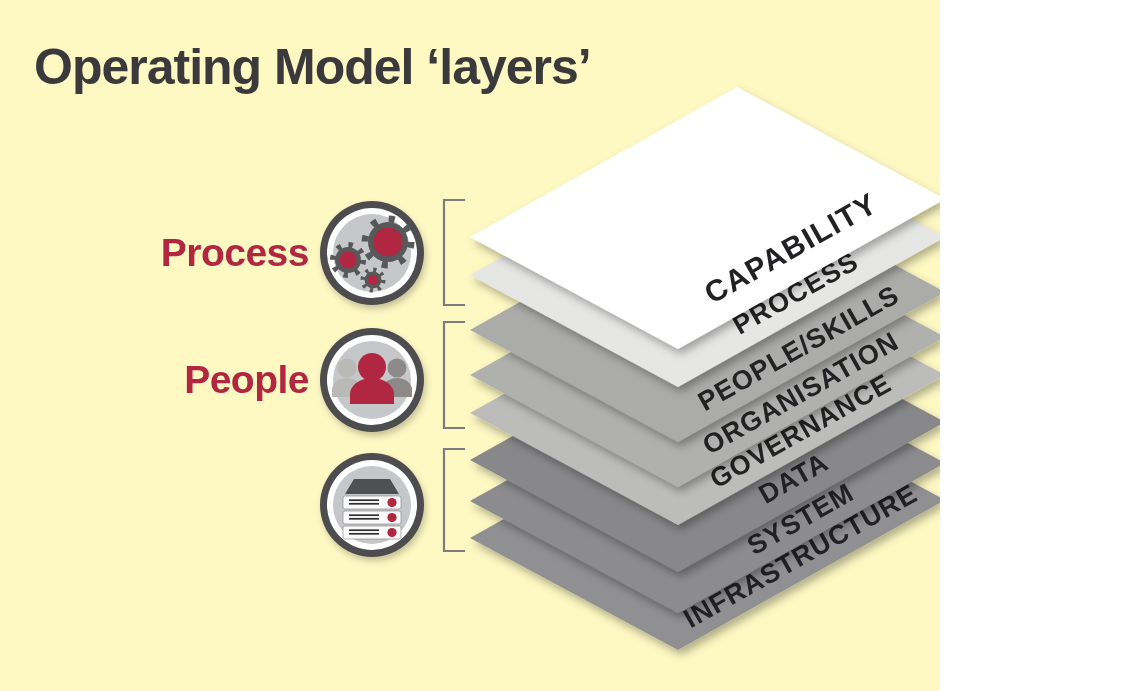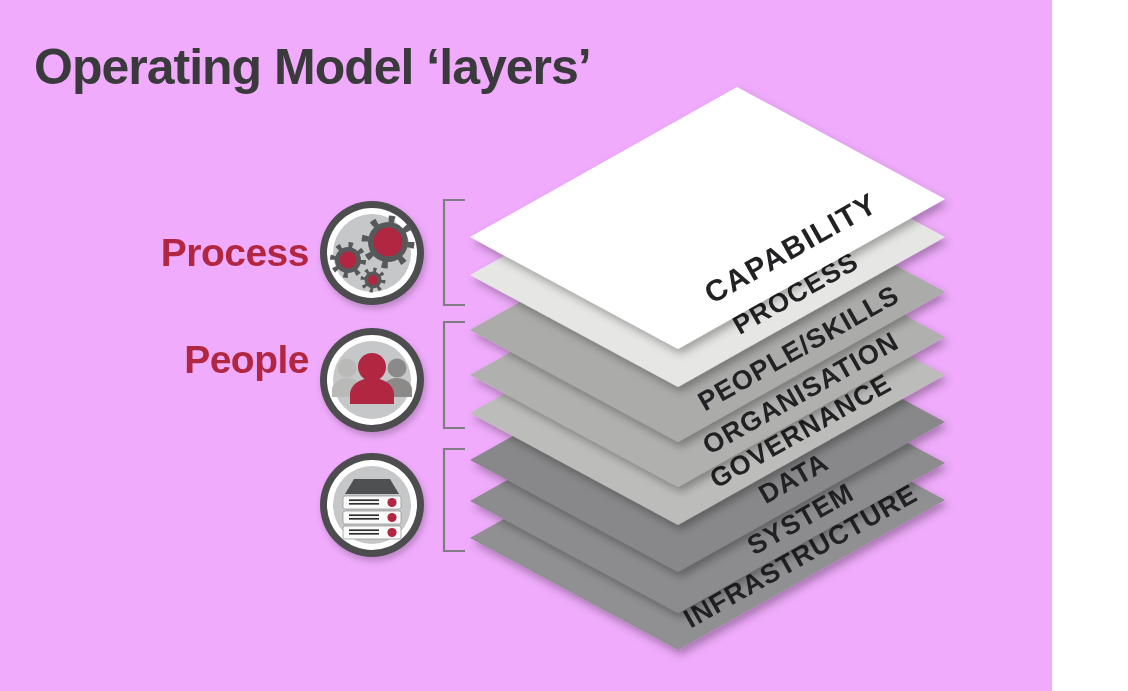--- a/index.html
+++ b/index.html
@@ -1,19 +1,19 @@
 <!DOCTYPE html>
 <html><head>
 <meta charset="utf-8">
 <style>
   html,body{margin:0;padding:0;}
   .stage{
     position:relative;
-    width:1052px;height:691px;
-    background:#f0abfc;
+    width:940px;height:691px;
+    background:#fef9c3;
     overflow:hidden;
     font-family:"Liberation Sans", sans-serif;
   }
   .page-title{
     position:absolute;
     left:34px; top:38px;
     font-size:50px; font-weight:700;
     letter-spacing:-1px;
     color:#3A3A3C;
     white-space:nowrap;
@@ -22,21 +22,21 @@
     position:absolute;
     left:0; width:309px;
     text-align:right;
     font-size:39px; font-weight:700;
     letter-spacing:-0.5px;
     color:#B12742;
     line-height:48px;
     white-space:nowrap;
   }
   .legend-label.process{ top:229px; }
-  .legend-label.people{ top:336px; }
+  .legend-label.people{ top:356px; }
   .legend-label.technology{ top:481px; }
   svg text{
     font-family:"Liberation Sans", sans-serif;
   }
 </style>
 </head>
 <body>
 
 <div class="stage">
 

